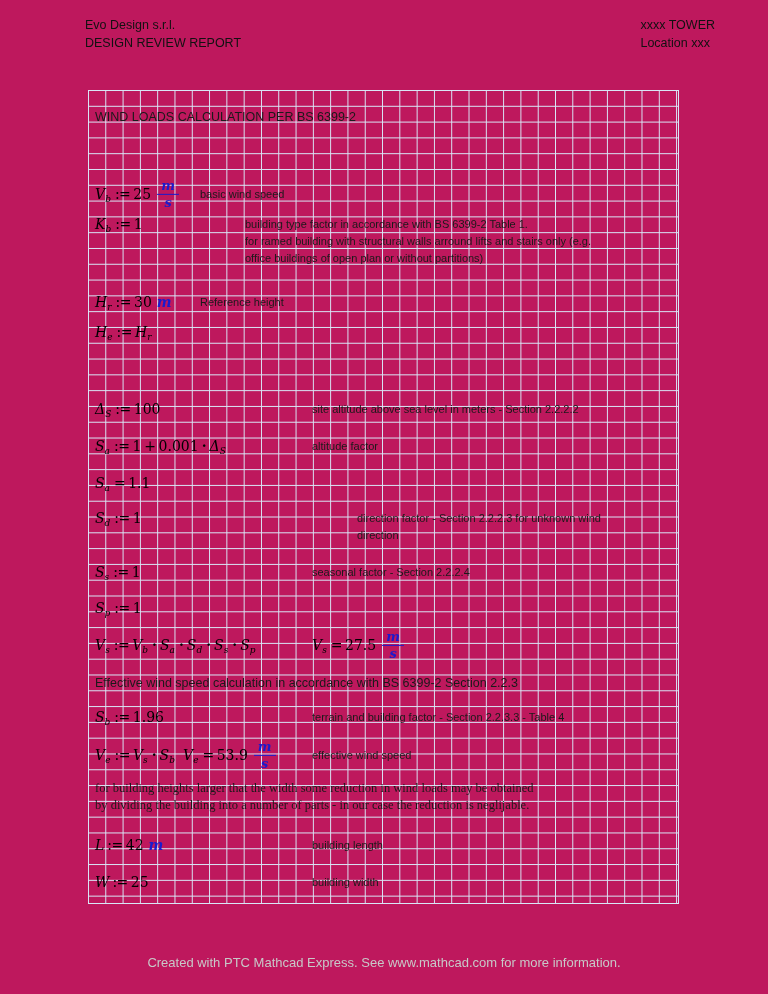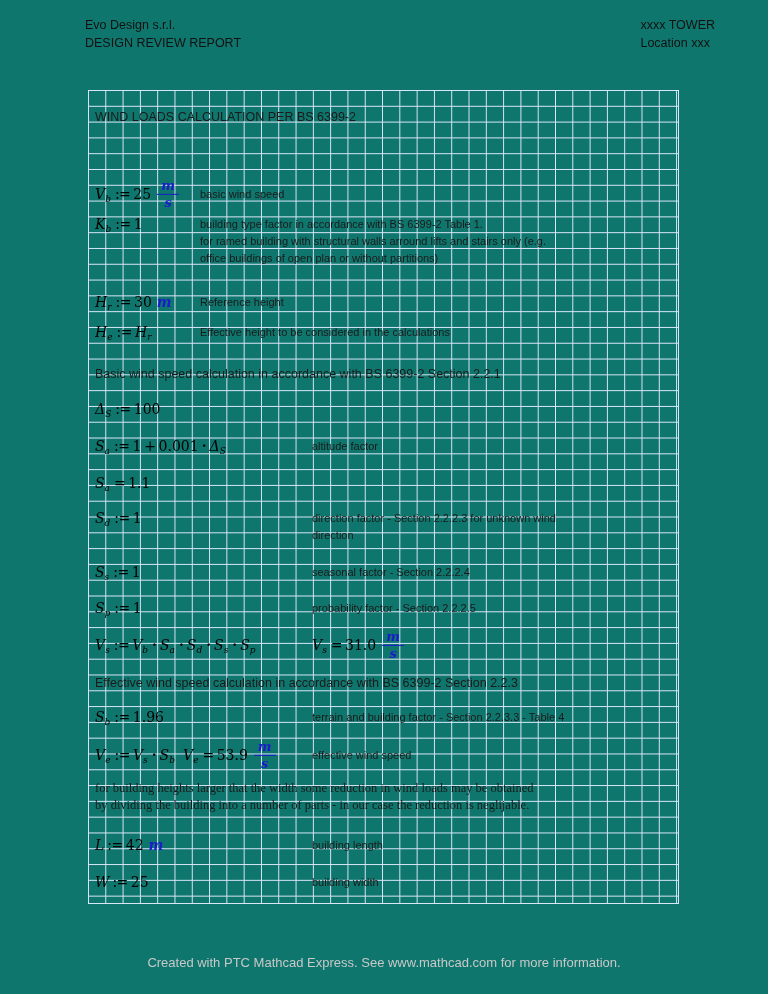--- a/index.html
+++ b/index.html
@@ -4,21 +4,21 @@
 <style>
   :root{
     --unit-blue:#1b1bcd;
     --grid-line:#d9e7f7;
     --ink:#1a1a1a;
     --footer-gray:#c8c8c8;
   }
   *{box-sizing:border-box;}
   html,body{margin:0;padding:0;}
   body{background:#ffffff;font-family:"Liberation Sans",sans-serif;color:var(--ink);}
-  .page{position:relative;width:768px;height:994px;background:#0f766e;overflow:hidden;}
+  .page{position:relative;width:768px;height:994px;background:#be185d;overflow:hidden;}
 
   
   .hdr-left{position:absolute;left:85px;top:16px;font-size:12.5px;line-height:18px;color:#111;}
   .hdr-right{position:absolute;right:53px;top:16px;font-size:12.5px;line-height:18px;text-align:left;color:#111;}
 
   
   .sheet{
     position:absolute;left:88px;top:90px;width:591px;height:814px;
     background-image:
       linear-gradient(to right, var(--grid-line) 1px, transparent 1px),
@@ -33,21 +33,21 @@
   .row.tall{height:36px;}
   .math{position:absolute;left:0;top:50%;transform:translateY(-50%);
         display:inline-flex;align-items:center;white-space:nowrap;
         font-family:"DejaVu Serif","Liberation Serif",serif;font-size:14px;color:#000;}
   .math.res1{left:217px;}
   .math.res2{left:88px;}
   .lbl{position:absolute;top:50%;transform:translateY(-50%);
        font-size:11px;line-height:17px;color:var(--ink);white-space:pre-line;}
   .lbl.c1{left:105px;}
   .lbl.c2{left:217px;}
-  .lbl.multi{top:1px;transform:none;}
+  .lbl.multi{top:1px;transform:none;margin-left:45px;}
   .txt{position:absolute;left:0;top:50%;transform:translateY(-50%);
        font-size:12.5px;line-height:16.5px;color:var(--ink);white-space:pre-line;}
   .row.para{height:34px;font-family:Liberation Serif, serif;}
 
   
   .mv{font-style:italic;}
   .msub{font-style:italic;font-size:9px;position:relative;top:4.5px;margin-right:1px;}
   .mo{margin:0 3px;font-style:normal;letter-spacing:-0.5px;}
   .mn{font-style:normal;}
   .md{margin:0 3px;font-weight:bold;}
@@ -121,34 +121,31 @@
     </div>
 
     <div class="row" style="top:233px">
       <span class="math">
           <span class="mv">H</span>
           <span class="msub">e</span>
           <span class="mo">:=</span>
           <span class="mv">H</span>
           <span class="msub">r</span>
         </span>
-      <span class="lbl c1">Effective height to be considered in the calculations</span>
-    </div>
-
-    <div class="row" style="top:275px">
-      <span class="txt">Basic wind speed calculation in accordance with BS 6399-2 Section 2.2.1</span>
-    </div>
+    </div>
+
 
     <div class="row" style="top:310px">
       <span class="math">
           <span class="mv">Δ</span>
           <span class="msub">S</span>
           <span class="mo">:=</span>
           <span class="mn">100</span>
         </span>
+      <span class="lbl c2">site altitude above sea level in meters - Section 2.2.2.2</span>
     </div>
 
     <div class="row" style="top:347px">
       <span class="math">
           <span class="mv">S</span>
           <span class="msub">a</span>
           <span class="mo">:=</span>
           <span class="mn">1</span>
           <span class="mo">+</span>
           <span class="mn">0.001</span>
@@ -189,21 +186,20 @@
       <span class="lbl c2">seasonal factor - Section 2.2.2.4</span>
     </div>
 
     <div class="row" style="top:509px">
       <span class="math">
           <span class="mv">S</span>
           <span class="msub">p</span>
           <span class="mo">:=</span>
           <span class="mn">1</span>
         </span>
-      <span class="lbl c2">probability factor - Section 2.2.2.5</span>
     </div>
 
     <div class="row tall" style="top:537px">
       <span class="math">
           <span class="mv">V</span>
           <span class="msub">s</span>
           <span class="mo">:=</span>
           <span class="mv">V</span>
           <span class="msub">b</span>
           <span class="md">·</span>
@@ -216,21 +212,21 @@
           <span class="mv">S</span>
           <span class="msub">s</span>
           <span class="md">·</span>
           <span class="mv">S</span>
           <span class="msub">p</span>
         </span>
       <span class="math res1">
           <span class="mv">V</span>
           <span class="msub">s</span>
           <span class="mo">=</span>
-          <span class="mn">31.0</span>
+          <span class="mn">27.5</span>
           <span class="mfrac">
             <span class="mfn">m</span>
             <span class="mfd">s</span>
           </span>
         </span>
     </div>
 
     <div class="row" style="top:584px">
       <span class="txt">Effective wind speed calculation in accordance with BS 6399-2 Section 2.2.3</span>
     </div>

